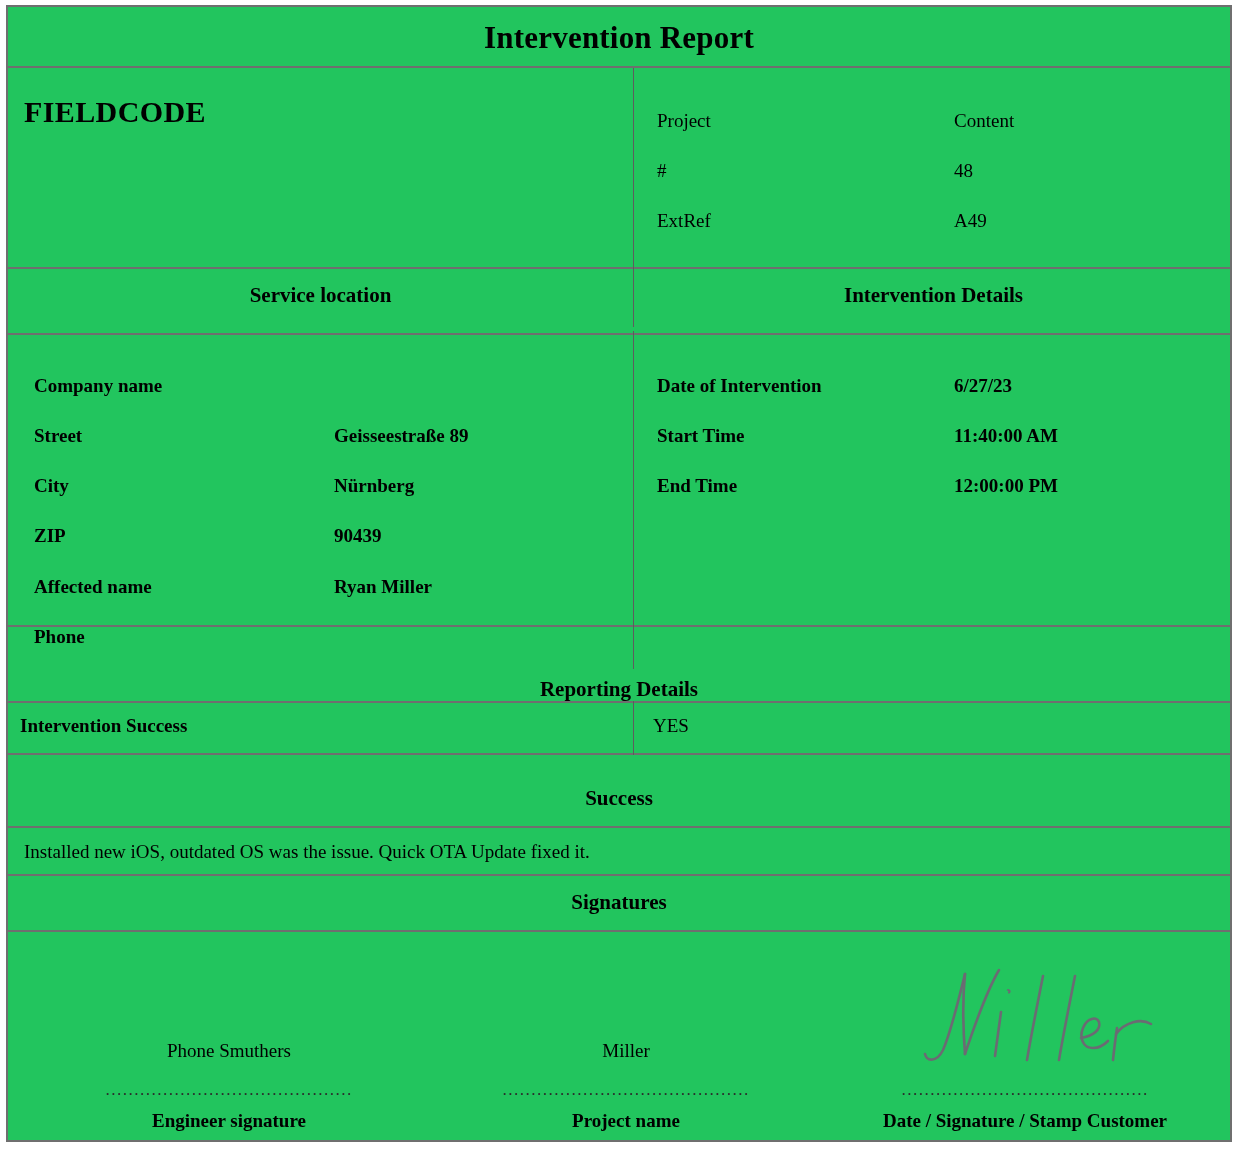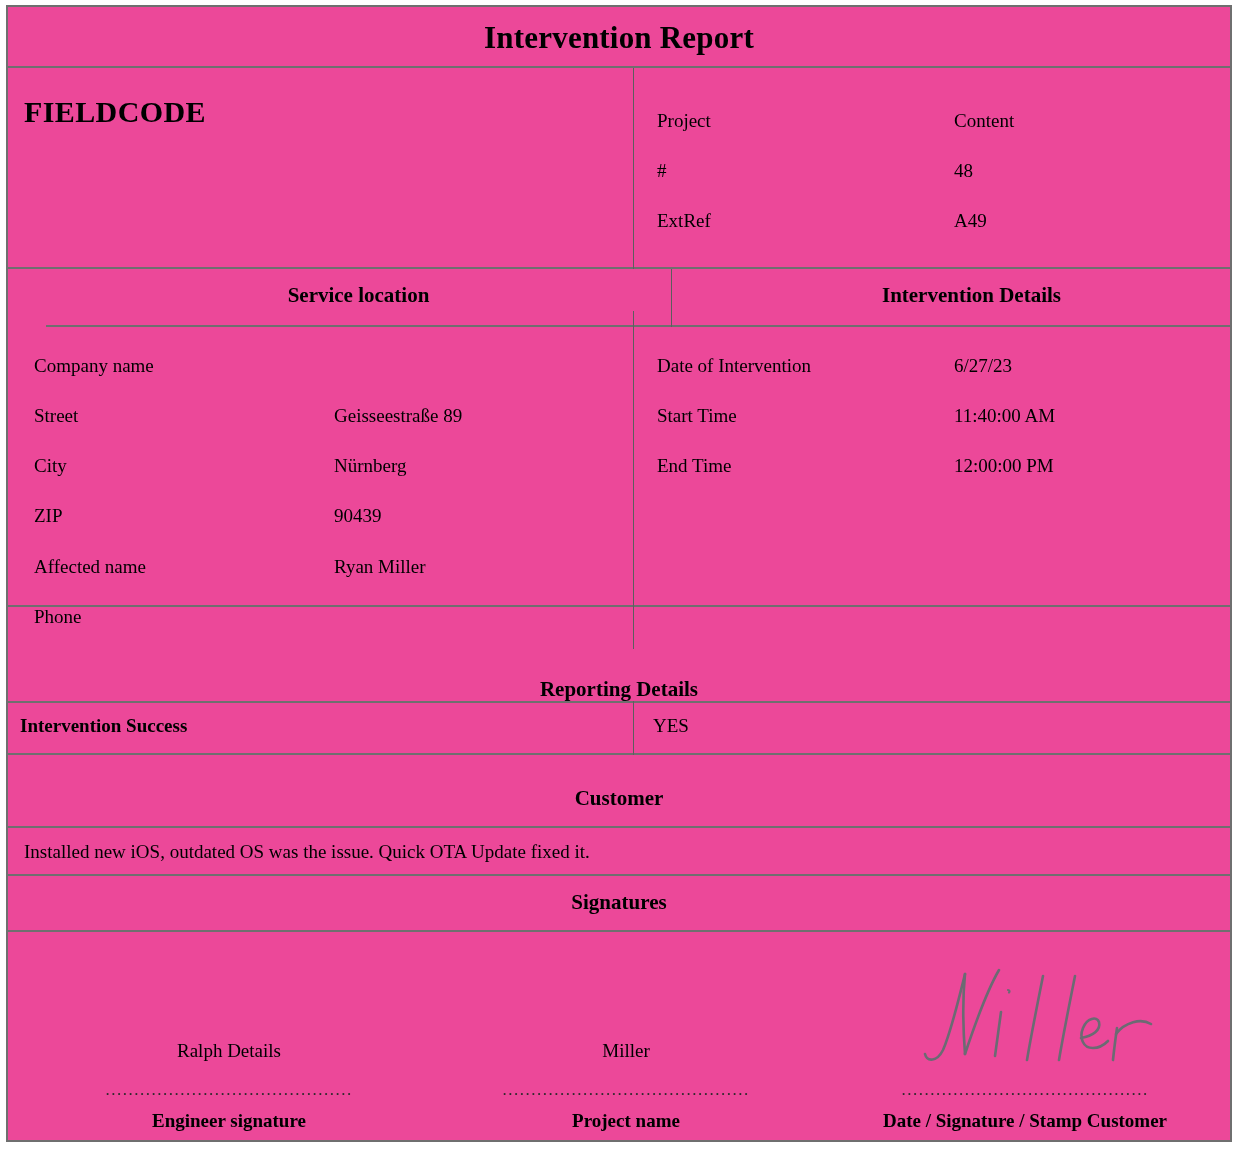--- a/index.html
+++ b/index.html
@@ -25,21 +25,21 @@
     background: #fff;
   }
   .doc {
     position: absolute;
     left: 6px;
     top: 5px;
     width: 1226px;           
     height: 1137px;          
     box-sizing: border-box;
     border: 2px solid #6f6f6f;
-    background: #ec4899;
+    background: #22c55e;
   }
 
   
   .row {
     position: absolute;
     left: 0;
     right: 0;
     box-sizing: border-box;
   }
   .rule-bottom { border-bottom: 2px solid #6f6f6f; }
@@ -140,28 +140,28 @@
       <div class="field-label" style="left:649px; top:42px;">Project</div>
       <div class="field-value" style="left:946px; top:42px;">Content</div>
 
       <div class="field-label" style="left:649px; top:92px;">#</div>
       <div class="field-value" style="left:946px; top:92px;">48</div>
 
       <div class="field-label" style="left:649px; top:142px;">ExtRef</div>
       <div class="field-value" style="left:946px; top:142px;">A49</div>
     </div>
 
-    <div class="row rule-bottom" style="top:262px; height:58px;margin-left:38px;">
+    <div class="row rule-bottom" style="top:262px; height:66px;">
       <div class="vdiv" style="left:625px; top:0; height:58px;"></div>
 
       <div class="section-title" style="left:0; width:625px; top:14px;">Service location</div>
       <div class="section-title" style="left:625px; width:601px; top:14px;">Intervention Details</div>
     </div>
 
-    <div class="row rule-bottom" style="top:304px; height:296px;">
+    <div class="row rule-bottom" style="top:324px; height:296px;font-weight:bold;">
       <div class="vdiv" style="left:625px; top:0; height:338px;"></div>
 
       <div class="field-label" style="left:26px; top:44px;">Company name</div>
       <div class="field-value" style="left:326px; top:44px;"></div>
 
       <div class="field-label" style="left:26px; top:94px;">Street</div>
       <div class="field-value" style="left:326px; top:94px;">Geisseestraße 89</div>
 
       <div class="field-label" style="left:26px; top:144px;">City</div>
       <div class="field-value" style="left:326px; top:144px;">Nürnberg</div>
@@ -189,34 +189,34 @@
       <div class="section-title" style="left:0; width:1222px; top:12px;">Reporting Details</div>
     </div>
 
     <div class="row rule-bottom" style="top:694px; height:54px;">
       <div class="vdiv" style="left:625px; top:0; height:54px;"></div>
       <div class="bold-label" style="left:12px; top:14px;">Intervention Success</div>
       <div class="field-value" style="left:645px; top:14px;">YES</div>
     </div>
 
     <div class="row rule-bottom" style="top:765px; height:56px;">
-      <div class="section-title" style="left:0; width:1222px; top:14px;">Customer</div>
+      <div class="section-title" style="left:0; width:1222px; top:14px;">Success</div>
     </div>
 
     <div class="row rule-bottom" style="top:821px; height:48px;text-align:right;">
       <div class="note-text" style="left:16px; top:13px;">Installed new iOS, outdated OS was the issue. Quick OTA Update fixed it.</div>
     </div>
 
     <div class="row rule-bottom" style="top:869px; height:56px;">
       <div class="section-title" style="left:0; width:1222px; top:14px;">Signatures</div>
     </div>
 
     <div class="row" style="top:925px; height:208px;">
 
-      <div class="sig-name" style="left:16px; width:410px; top:108px;">Ralph Details</div>
+      <div class="sig-name" style="left:16px; width:410px; top:108px;">Phone Smuthers</div>
       <div class="sig-dots" style="left:16px; width:410px; top:148px;">...........................................</div>
       <div class="sig-caption" style="left:16px; width:410px; top:178px;">Engineer signature</div>
 
       <div class="sig-name" style="left:422px; width:392px; top:108px;">Miller</div>
       <div class="sig-dots" style="left:422px; width:392px; top:148px;">...........................................</div>
       <div class="sig-caption" style="left:422px; width:392px; top:178px;">Project name</div>
 
       <div class="handwriting" style="left:895px; top:18px; width:260px; height:120px;">
         <svg width="260" height="120" viewBox="0 0 260 120" xmlns="http://www.w3.org/2000/svg">
           <g fill="none" stroke="#6b6b73" stroke-width="2.6" stroke-linecap="round" stroke-linejoin="round">

